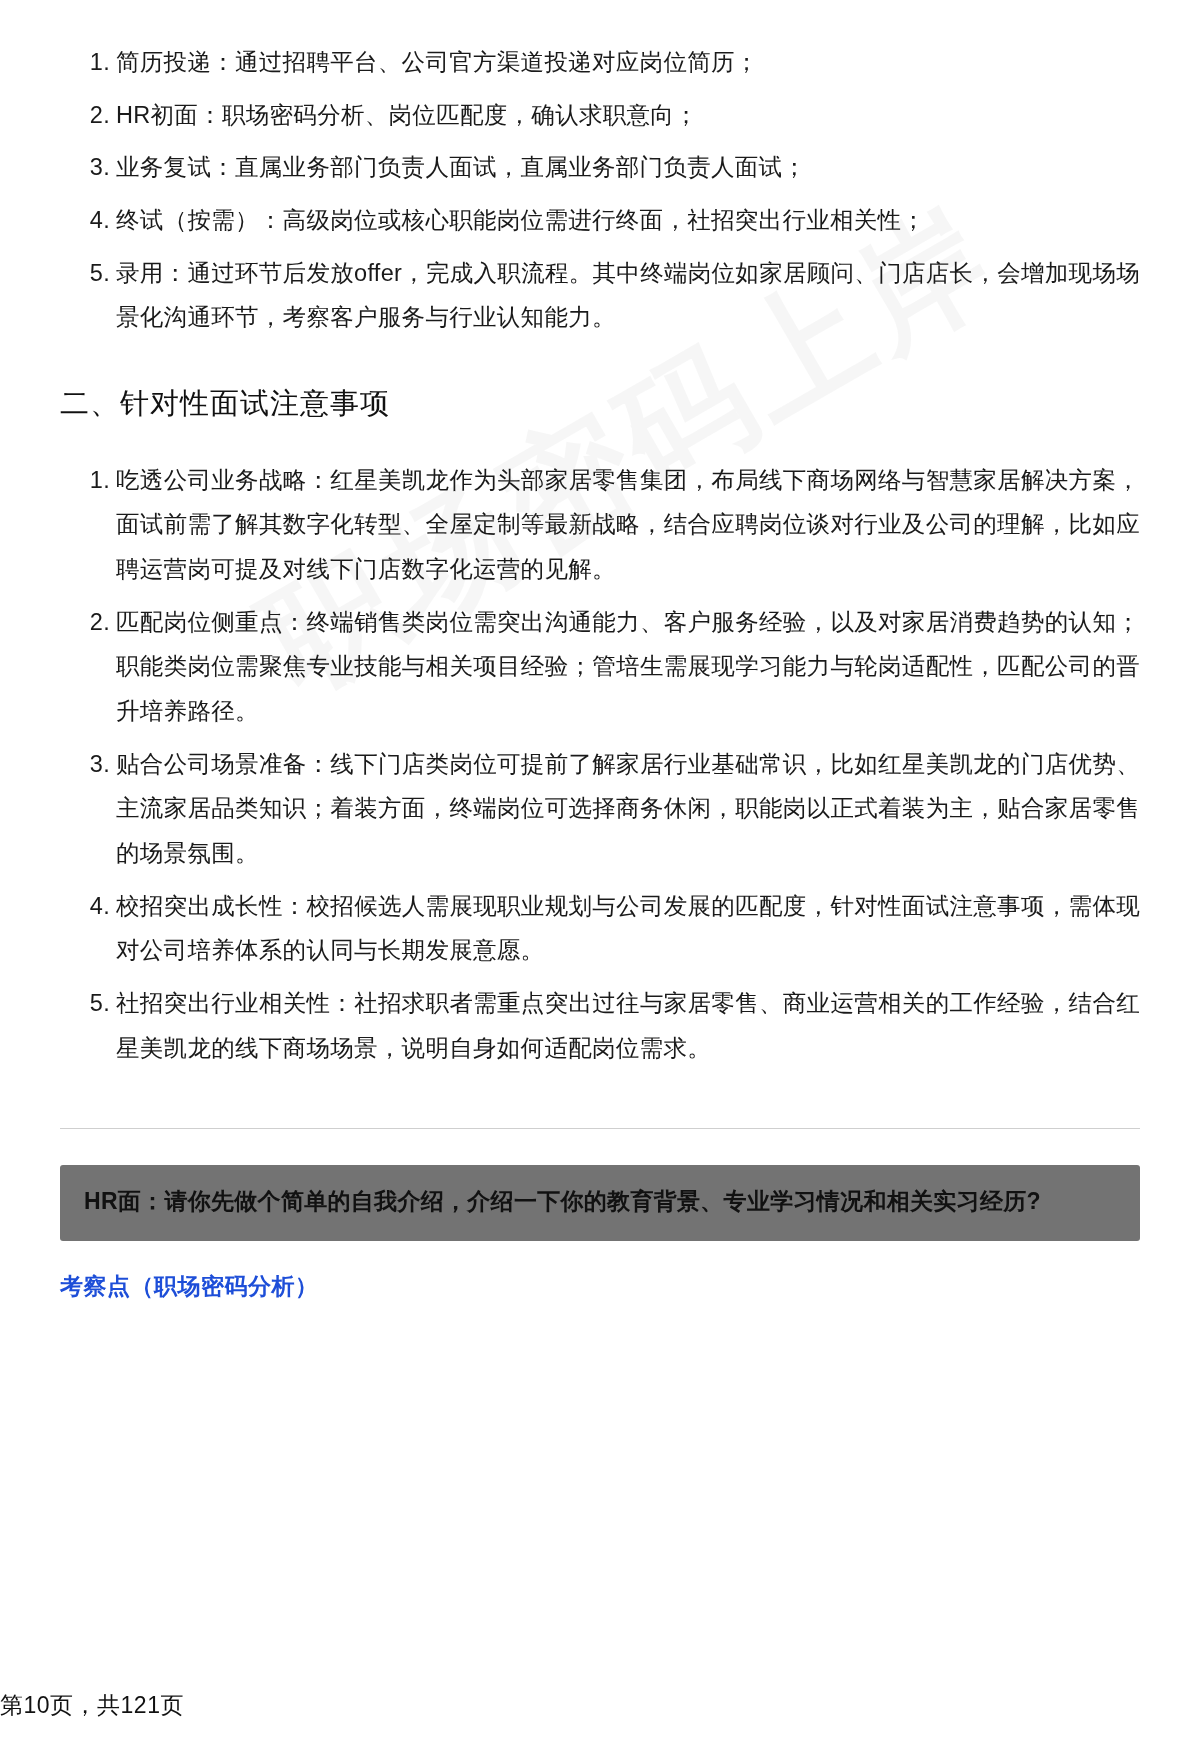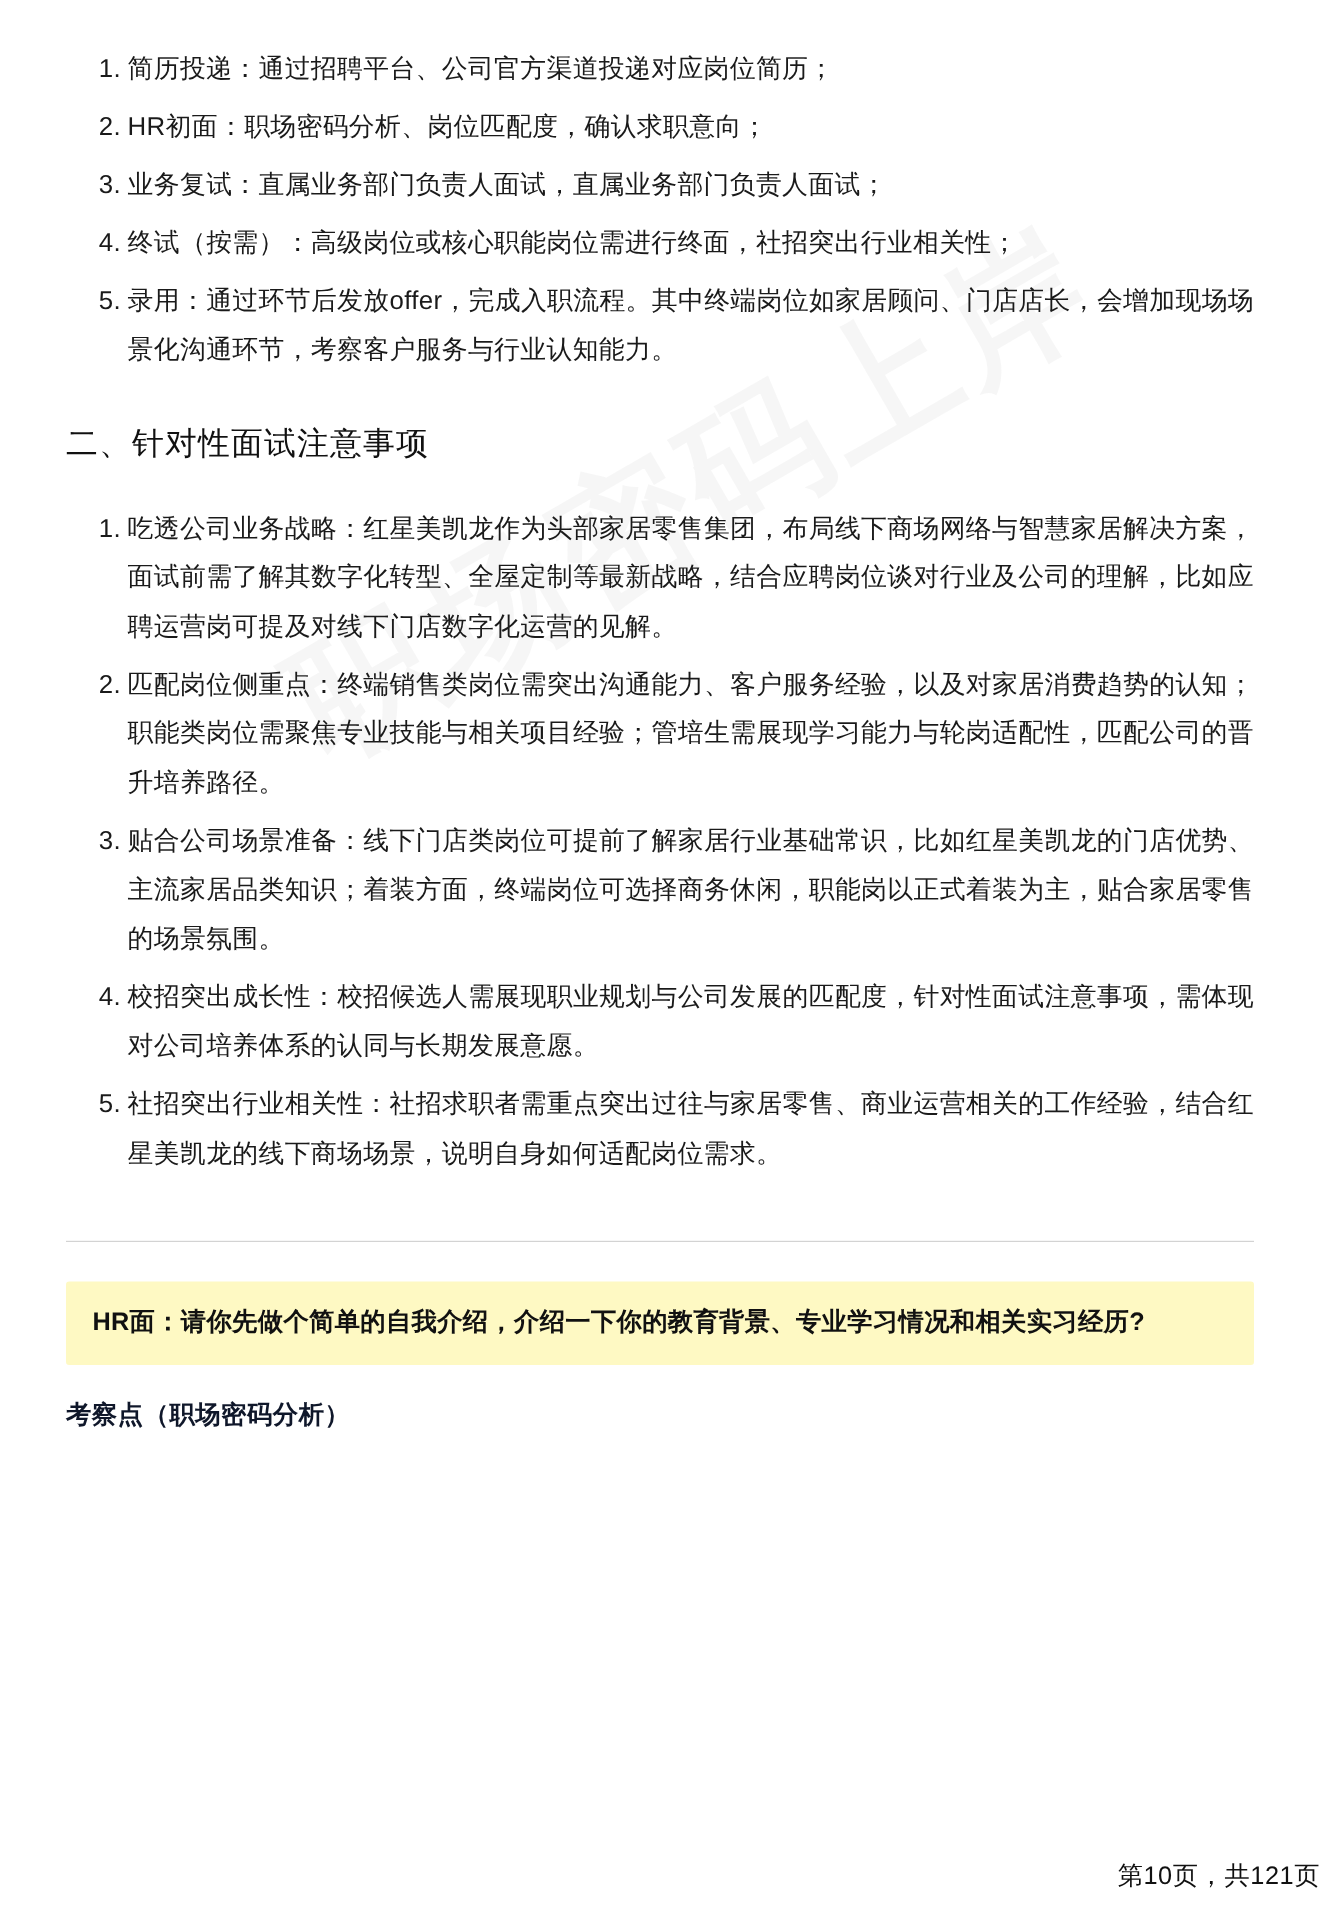--- a/index.html
+++ b/index.html
@@ -72,42 +72,42 @@
     margin: 44px 0 34px 0;
     letter-spacing: 1px;
     color: #111;
   }
   .divider {
     border: none;
     border-top: 1.5px solid #cfcfcf;
     margin: 58px 0 36px 0;
   }
   .callout {
-    background: #fef9c3;
+    background: #737373;
     border-radius: 3px;
     padding: 18px 24px 20px 24px;
     font-size: 23px;
     font-weight: bold;
     line-height: 1.65;
     color: #111;
     letter-spacing: 0.3px;
   }
   .subhead {
     margin-top: 30px;
     font-size: 23px;
     font-weight: bold;
     letter-spacing: 0.5px;
-    color: #0f172a;
+    color: #1d4ed8;
   }
   .footer {
     position: absolute;
     left: 0;
-    right: 0;
+    right: 12px;
     bottom: 34px;
-    text-align: right;
+    text-align: left;
     font-size: 23px;
     color: #111;
     letter-spacing: 0.5px;
   }
   .spacer-bottom { height: 120px; }
 </style>
 </head>
 <body>
 
 <div class="page">

